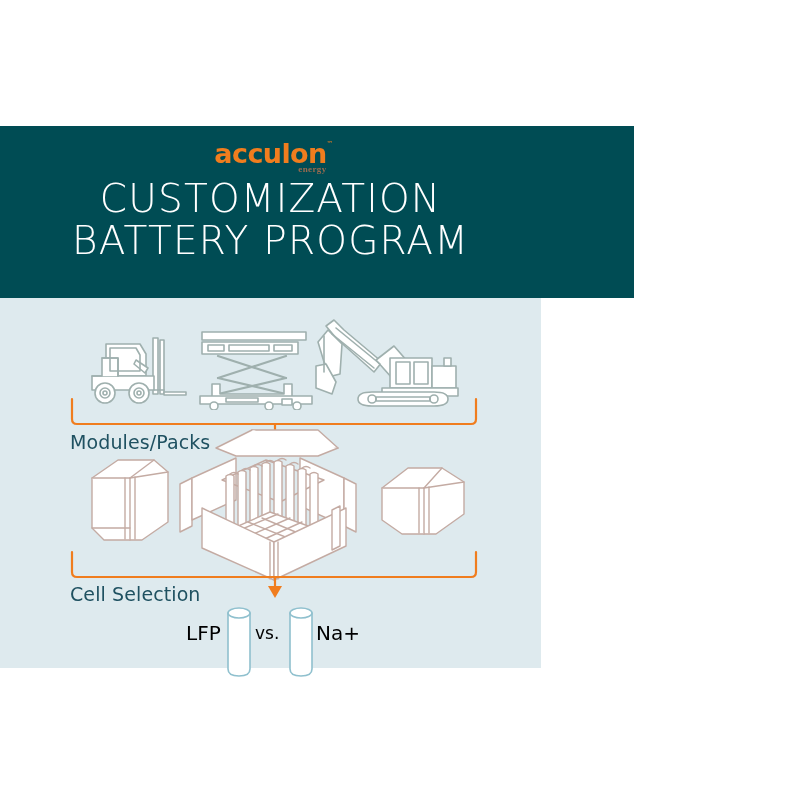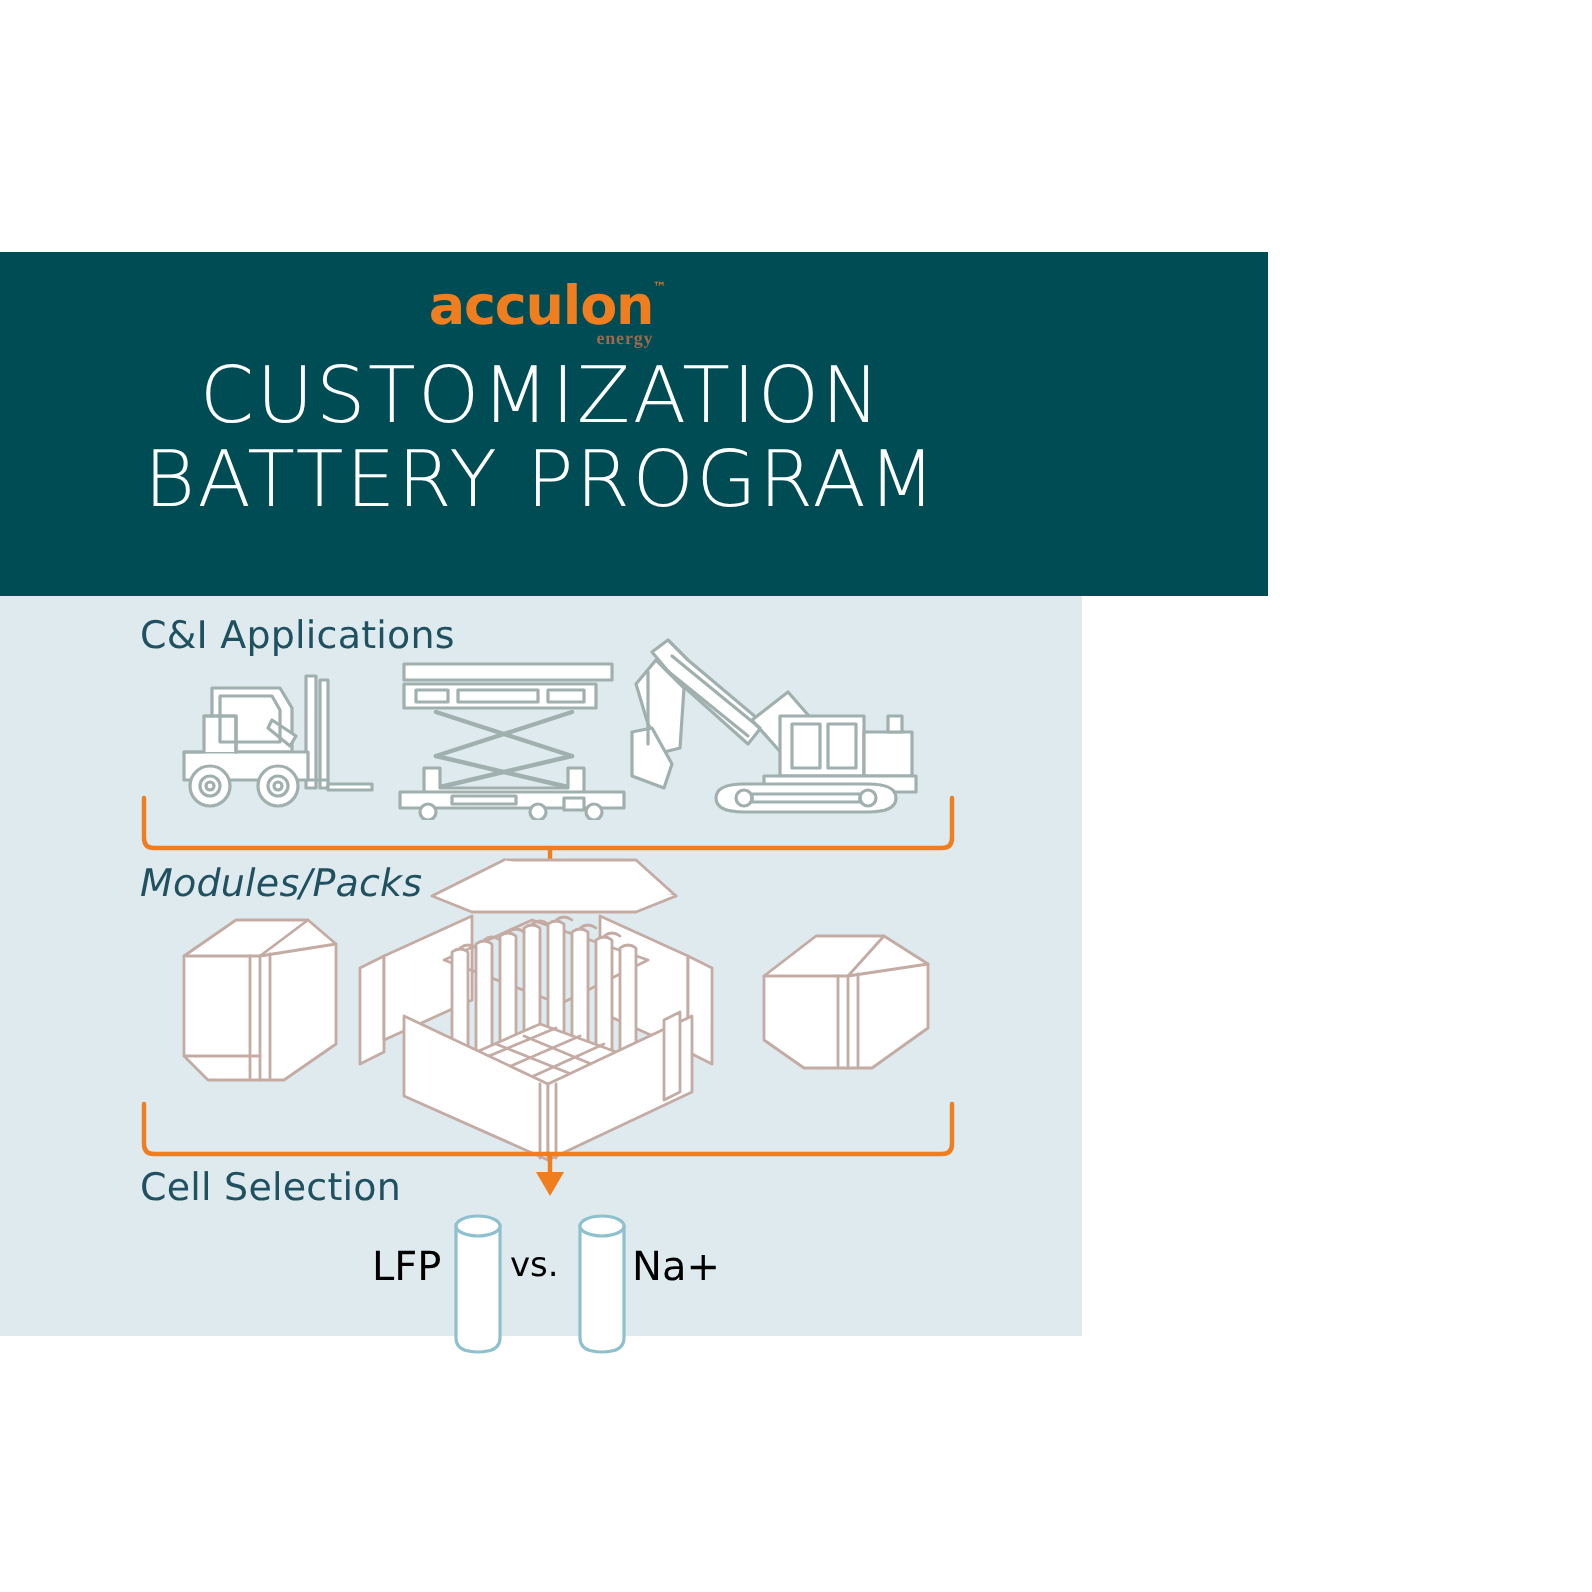--- a/index.html
+++ b/index.html
@@ -104,21 +104,21 @@
 
   .section-label {
     position: absolute;
     font-family: "DejaVu Sans", sans-serif;
     font-size: 19px;
     color: #1F5161;
     letter-spacing: 0.1px;
     white-space: nowrap;
   }
   #label-ci     { left: 70px;  top: 9px; }
-  #label-mp     { left: 70px;  top: 133px; font-style: italic; }
+  #label-mp     { left: 70px;  top: 133px; }
   #label-cell   { left: 70px;  top: 285px; }
 
   .cell-tag {
     position: absolute;
     font-family: "DejaVu Sans", sans-serif;
     font-size: 20px;
     color: #000000;
     white-space: nowrap;
   }
   #tag-lfp { left: 186px; top: 323px; }
@@ -153,21 +153,20 @@
     </div>
 
     <div class="title-block">
       <div class="title-line">CUSTOMIZATION</div>
       <div class="title-line">BATTERY PROGRAM</div>
     </div>
   </div>
 
   <div class="panel">
 
-    <div class="section-label" id="label-ci">C&amp;I Applications</div>
 
     <div class="art" style="left:78px; top:32px;">
       <svg width="120" height="78" viewBox="0 0 120 78">
         <g class="ln-gray">
           <path d="M75 8 h5 v56 h-5 z"></path>
           <path d="M82 10 h4 v54 h-4 z"></path>
           <path d="M28 14 h34 l6 10 v22 h-40 z"></path>
           <path d="M14 46 h62 v14 h-62 z"></path>
           <path d="M14 46 h10 v-18 h16 v18"></path>
           <path d="M86 62 h22 v3 h-22 z"></path>

